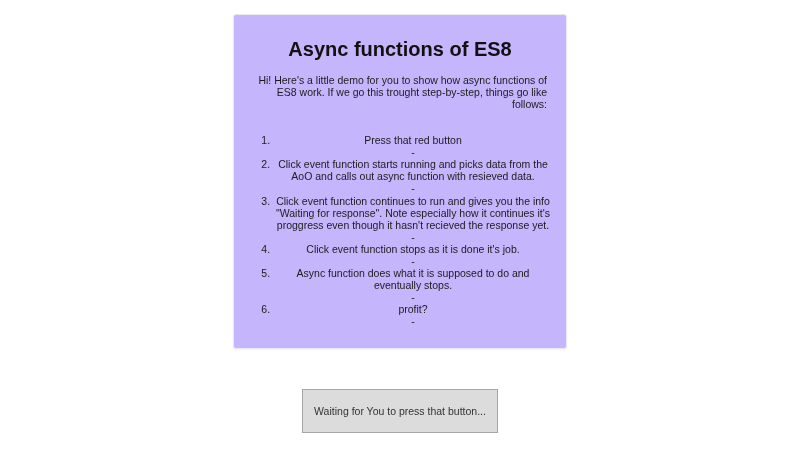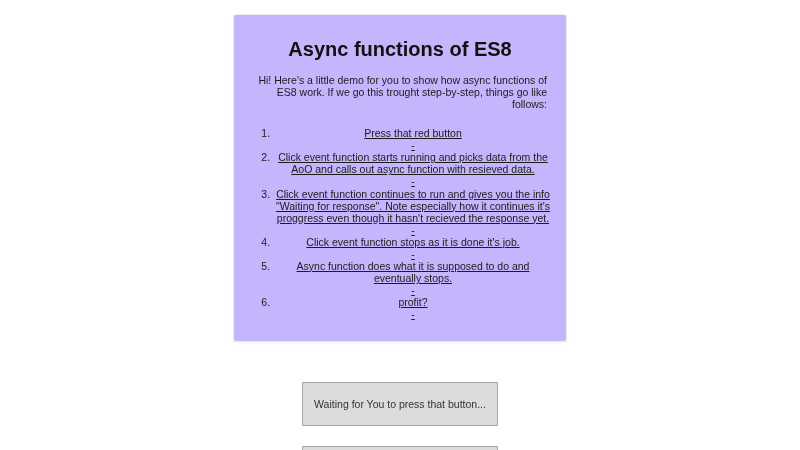--- a/index.html
+++ b/index.html
@@ -38,24 +38,23 @@
     font-weight: bold;
     text-align: center;
     color: #111111;
     margin: 13px 0 13px 0;
   }
   .card p.intro {
     text-align: right;
     margin: 10px 6px 7px 6px;
   }
   ol.steps {
-    margin: 17px 0 10px 0;
+    margin: 24px 0 10px 0;
     padding: 0 0 0 26px;
     list-style: decimal outside;
-    text-decoration: underline;
   }
   ol.steps li {
     text-align: center;
   }
   .status-box {
     width: 196px;
     height: 44px;
     margin: 0 auto;
     background: var(--box-bg);
     border: 1px solid var(--box-border);

